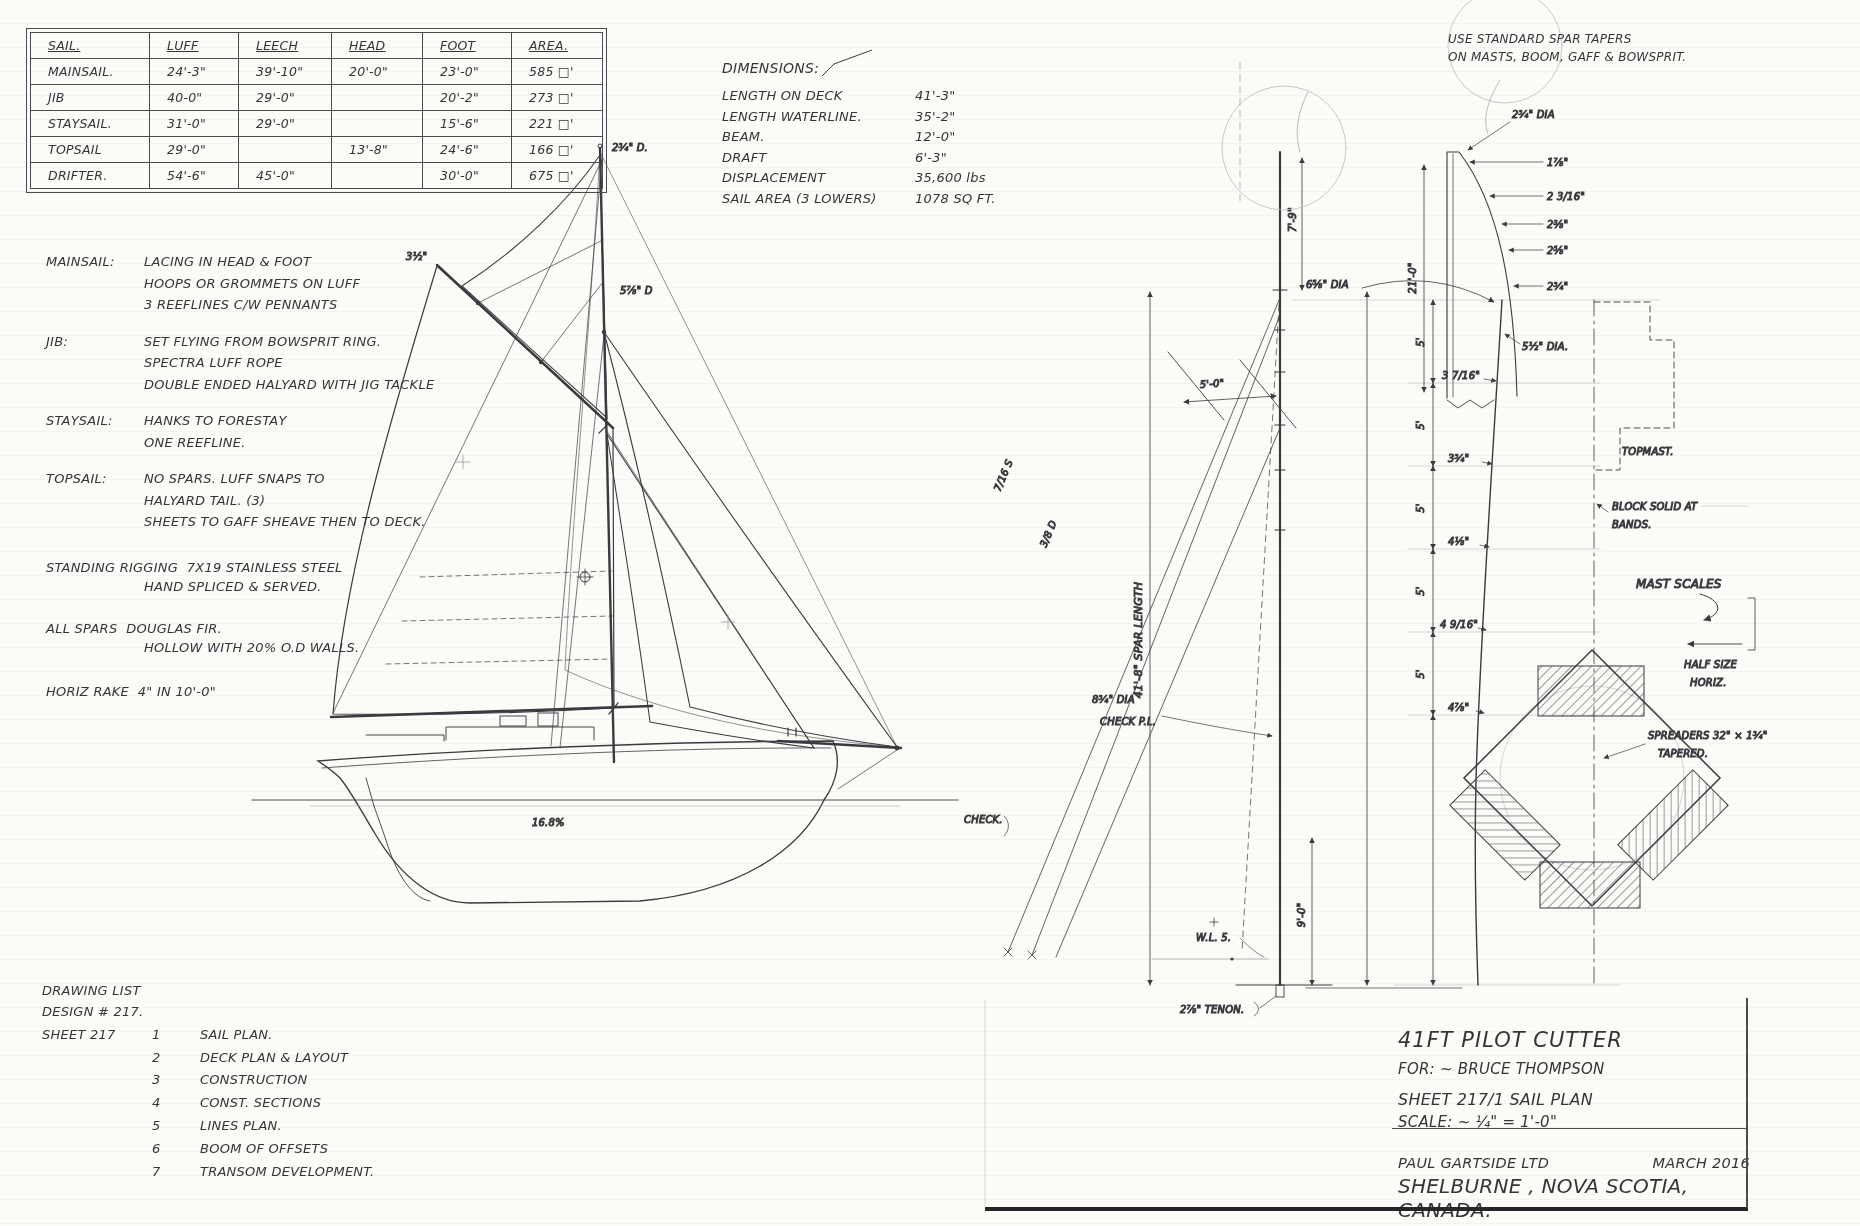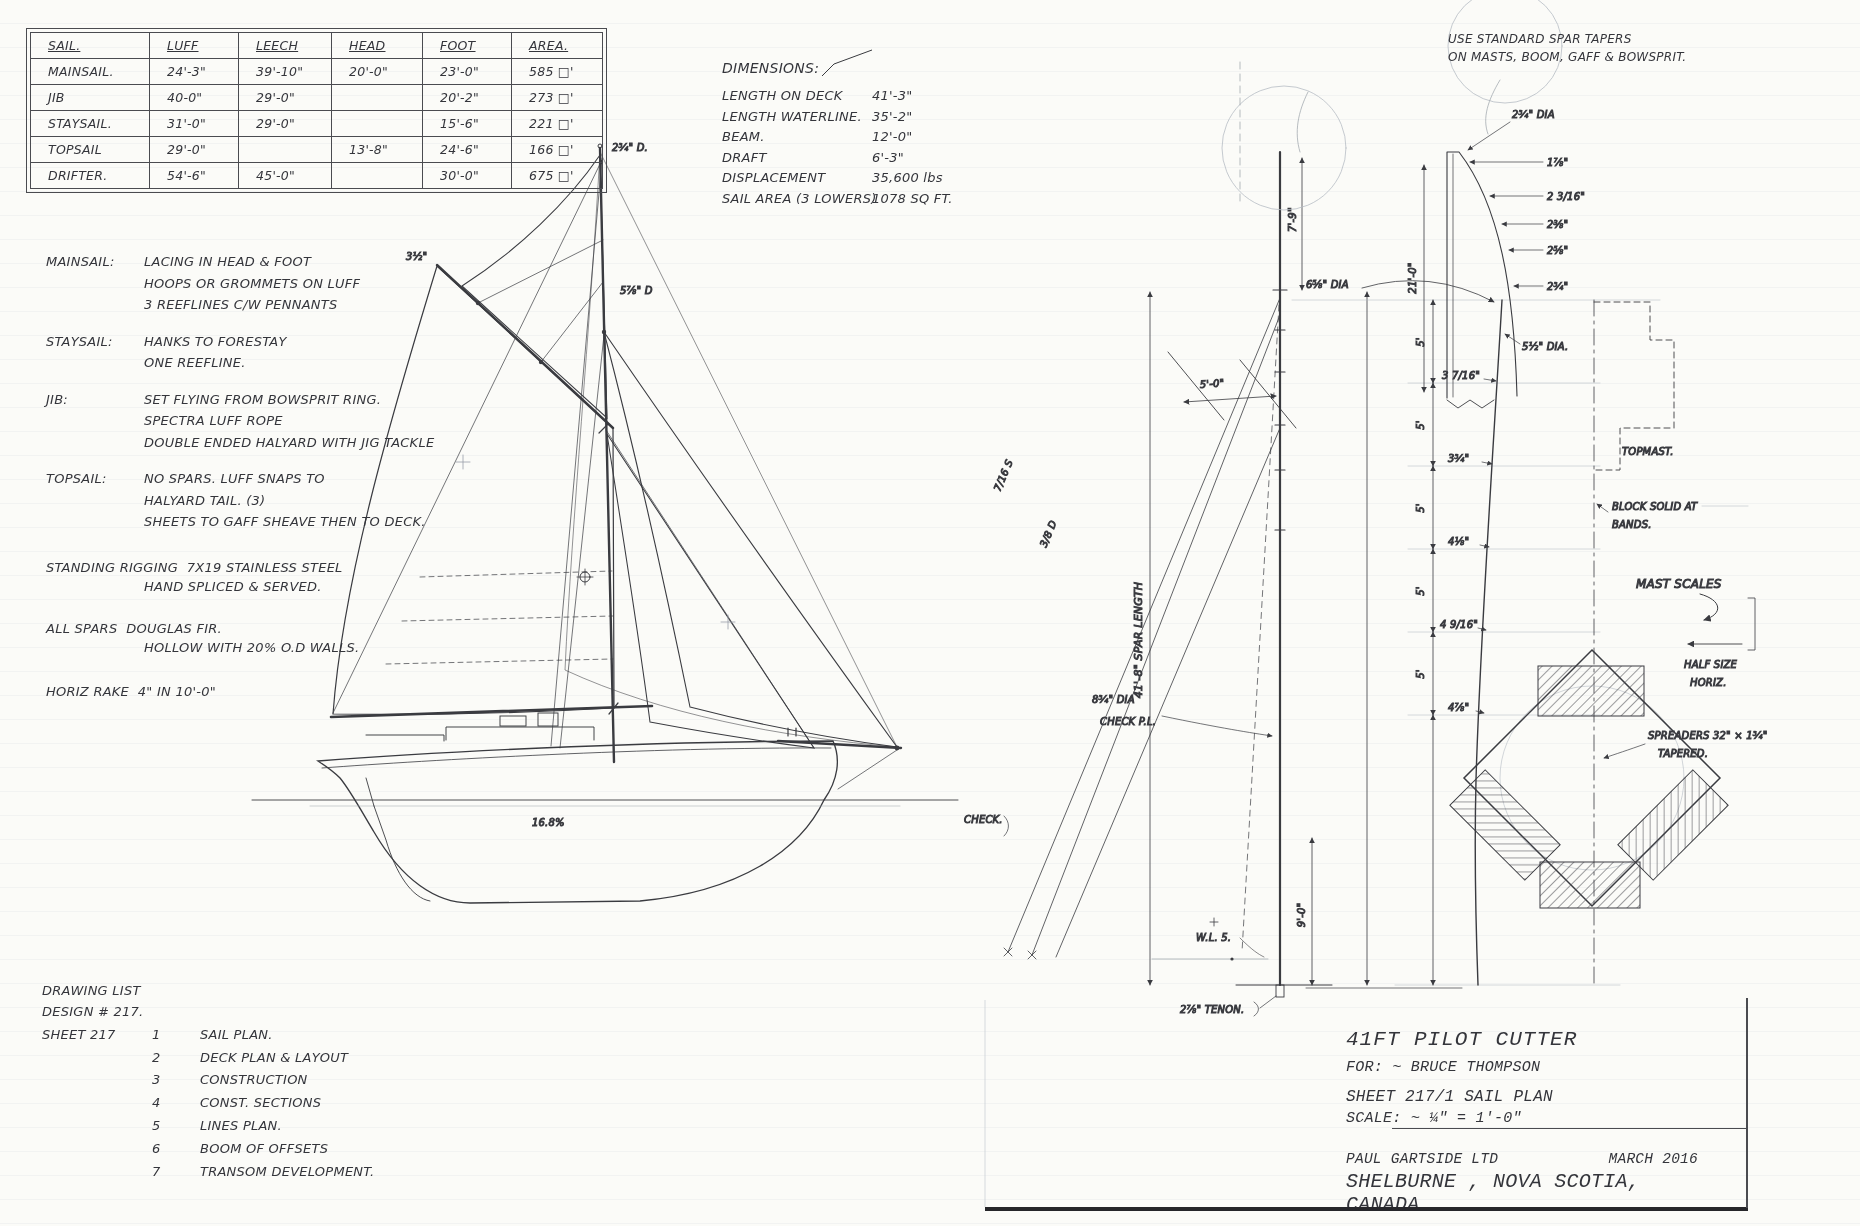--- a/index.html
+++ b/index.html
@@ -26,36 +26,36 @@
   .note{display:flex;gap:12px;margin-bottom:15px;}
   .note-label{flex:0 0 86px;}
   .note-lines div{margin-bottom:2px;white-space:nowrap;}
   .note.block{display:block;}
   .note.block .indent{margin-left:98px;}
   .note.block .head-line{white-space:nowrap;}
 
   
   .dims{position:absolute;left:722px;top:60px;font-size:13px;}
   .dims-title{font-size:14px;margin-bottom:12px;}
-  .dims-row{display:flex;margin-bottom:5.5px;}
+  .dims-row{display:flex;margin-bottom:5.5px;gap:43px;}
   .dims-row .dl{width:150px;white-space:nowrap;}
   .dims-row .dv{white-space:nowrap;}
 
   
   .spar-note{position:absolute;left:1448px;top:30px;font-size:12px;line-height:1.5;width:300px;font-style:italic;}
 
   
   .dlist{position:absolute;left:42px;top:982px;font-size:13px;line-height:1.45;}
   .dl-head{margin-bottom:2px;}
   .dl-row{display:flex;margin-top:4px;}
   .dl-sheet{width:92px;}
   .dl-num{width:48px;text-align:left;padding-left:18px;}
 
   
-  .tblock{position:absolute;left:1346px;top:1028px;width:352px;font-family:Liberation Mono, monospace;}
+  .tblock{position:absolute;left:1398px;top:1028px;width:352px;}
   .tb1{font-size:21px;letter-spacing:1px;}
   .tb2{font-size:15px;margin-top:8px;}
   .tb3{font-size:16px;margin-top:12px;}
   .tb4{font-size:15px;margin-top:4px;}
   .tb-firm{display:flex;justify-content:space-between;font-size:14.5px;margin-top:14px;padding-top:10px;}
   .tb-addr{font-size:20px;margin-top:3px;}
 
   .border-bottom{position:absolute;left:985px;top:1207px;width:763px;height:3.5px;background:#26262a;}
   .border-right{position:absolute;left:1746px;top:998px;width:1.6px;height:210px;background:#4a4b50;}
   .title-rule{position:absolute;left:1392px;top:1128px;width:356px;height:1.4px;background:#4a4b50;}
@@ -346,32 +346,32 @@
   <div class="notes hand">
     <div class="note">
       <span class="note-label">MAINSAIL:</span>
       <div class="note-lines">
         <div>LACING IN HEAD &amp; FOOT</div>
         <div>HOOPS OR GROMMETS ON LUFF</div>
         <div>3 REEFLINES C/W PENNANTS</div>
       </div>
     </div>
     <div class="note">
-      <span class="note-label">STAYSAIL:</span>
-      <div class="note-lines">
-        <div>HANKS TO FORESTAY</div>
-        <div>ONE REEFLINE.</div>
-      </div>
-    </div>
-    <div class="note">
       <span class="note-label">JIB:</span>
       <div class="note-lines">
         <div>SET FLYING FROM BOWSPRIT RING.</div>
         <div>SPECTRA LUFF ROPE</div>
         <div>DOUBLE ENDED HALYARD WITH JIG TACKLE</div>
+      </div>
+    </div>
+    <div class="note">
+      <span class="note-label">STAYSAIL:</span>
+      <div class="note-lines">
+        <div>HANKS TO FORESTAY</div>
+        <div>ONE REEFLINE.</div>
       </div>
     </div>
     <div class="note">
       <span class="note-label">TOPSAIL:</span>
       <div class="note-lines">
         <div>NO SPARS. LUFF SNAPS TO</div>
         <div>HALYARD TAIL. (3)</div>
         <div>SHEETS TO GAFF SHEAVE THEN TO DECK.</div>
       </div>
     </div>

